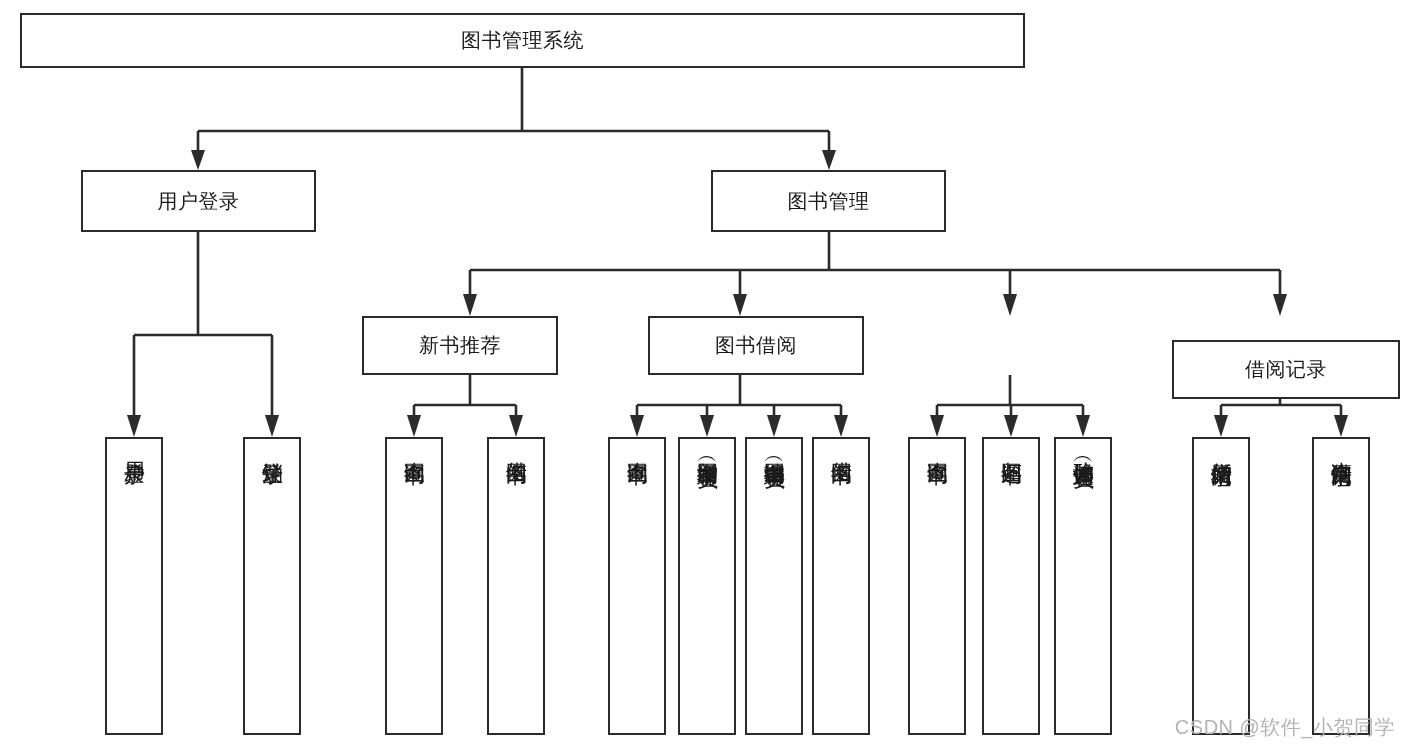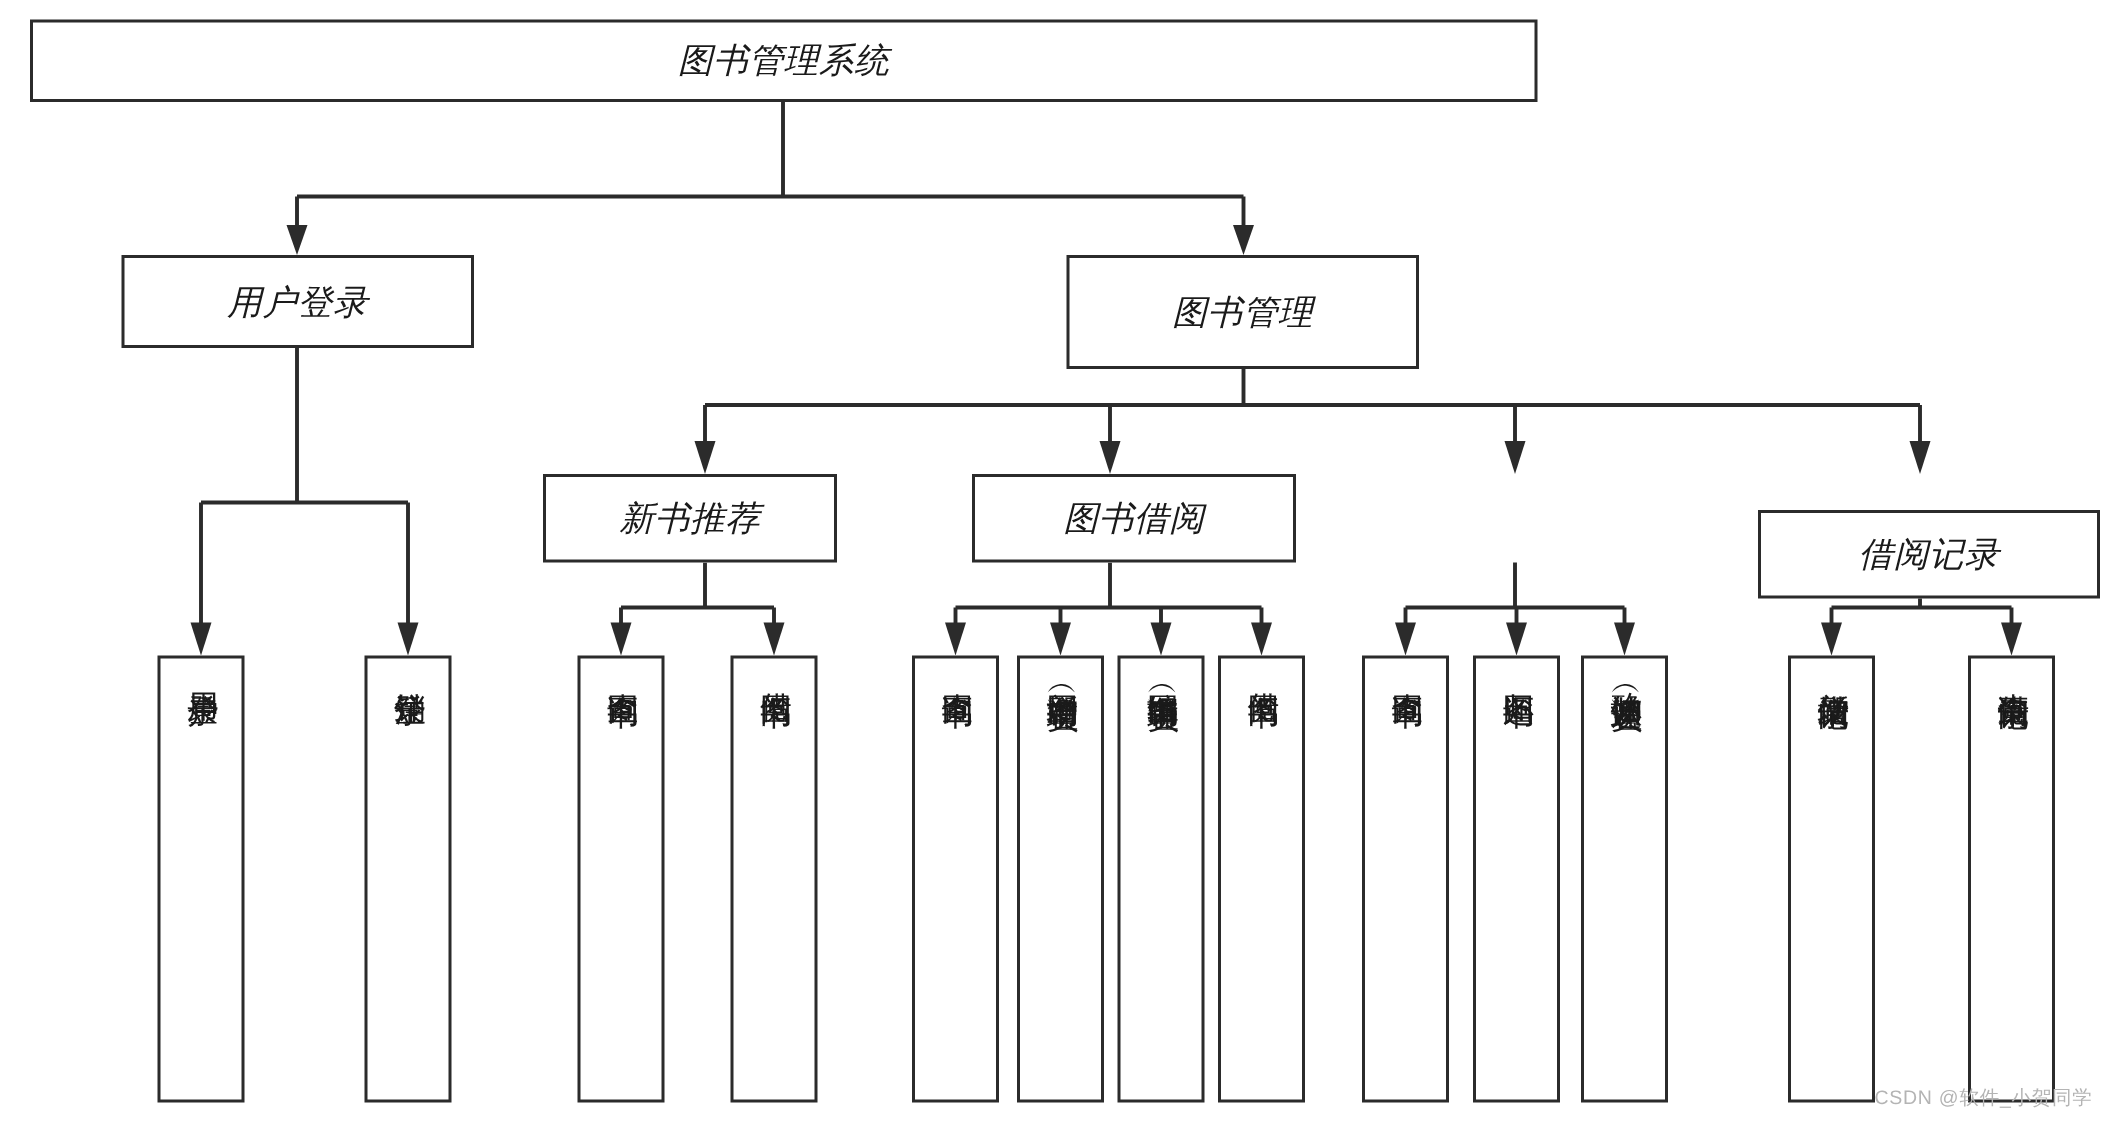--- a/index.html
+++ b/index.html
@@ -28,46 +28,45 @@
     position: absolute;
     box-sizing: border-box;
     border: 2.5px solid #2b2b2b;
     background: #ffffff;
     display: flex;
     align-items: center;
     justify-content: center;
     color: #1a1a1a;
   }
   .node-label-h {
-    font-size: 23px;
+    font-size: 20px;
     line-height: 1.25;
     letter-spacing: 0.5px;
     white-space: nowrap;
-    font-style: italic;
   }
   .node-box.vertical {
     align-items: flex-start;
     padding-top: 6px;
   }
   .node-label-v {
     font-size: 21px;
     line-height: 1.18;
     letter-spacing: 1px;
     writing-mode: vertical-rl;
     text-orientation: upright;
     white-space: pre-line;
     text-align: center;
     display: block;
     max-height: 100%;
   }
   #watermark {
     position: absolute;
     right: 10px;
     bottom: 6px;
-    font-size: 13px;
+    font-size: 20px;
     color: #b4b4b4;
     letter-spacing: 0.5px;
     white-space: nowrap;
     pointer-events: none;
   }
 </style>
 </head>
 <body>
 
 <div id="canvas">
@@ -150,21 +149,21 @@
     </g>
   </svg>
 
   <div class="node-box" style="left:20px; top:13px; width:1005px; height:55px;">
     <span class="node-label-h">图书管理系统</span>
   </div>
 
   <div class="node-box" style="left:81px; top:170px; width:235px; height:62px;">
     <span class="node-label-h">用户登录</span>
   </div>
-  <div class="node-box" style="left:711px; top:170px; width:235px; height:76px;">
+  <div class="node-box" style="left:711px; top:170px; width:235px; height:62px;">
     <span class="node-label-h">图书管理</span>
   </div>
 
   <div class="node-box" style="left:362px; top:316px; width:196px; height:59px;">
     <span class="node-label-h">新书推荐</span>
   </div>
   <div class="node-box" style="left:632px; top:316px; width:216px; height:59px;margin-left:16px;">
     <span class="node-label-h">图书借阅</span>
   </div>
   <div class="node-box" style="left:1172px; top:316px; width:228px; height:59px;margin-top:24px;">

